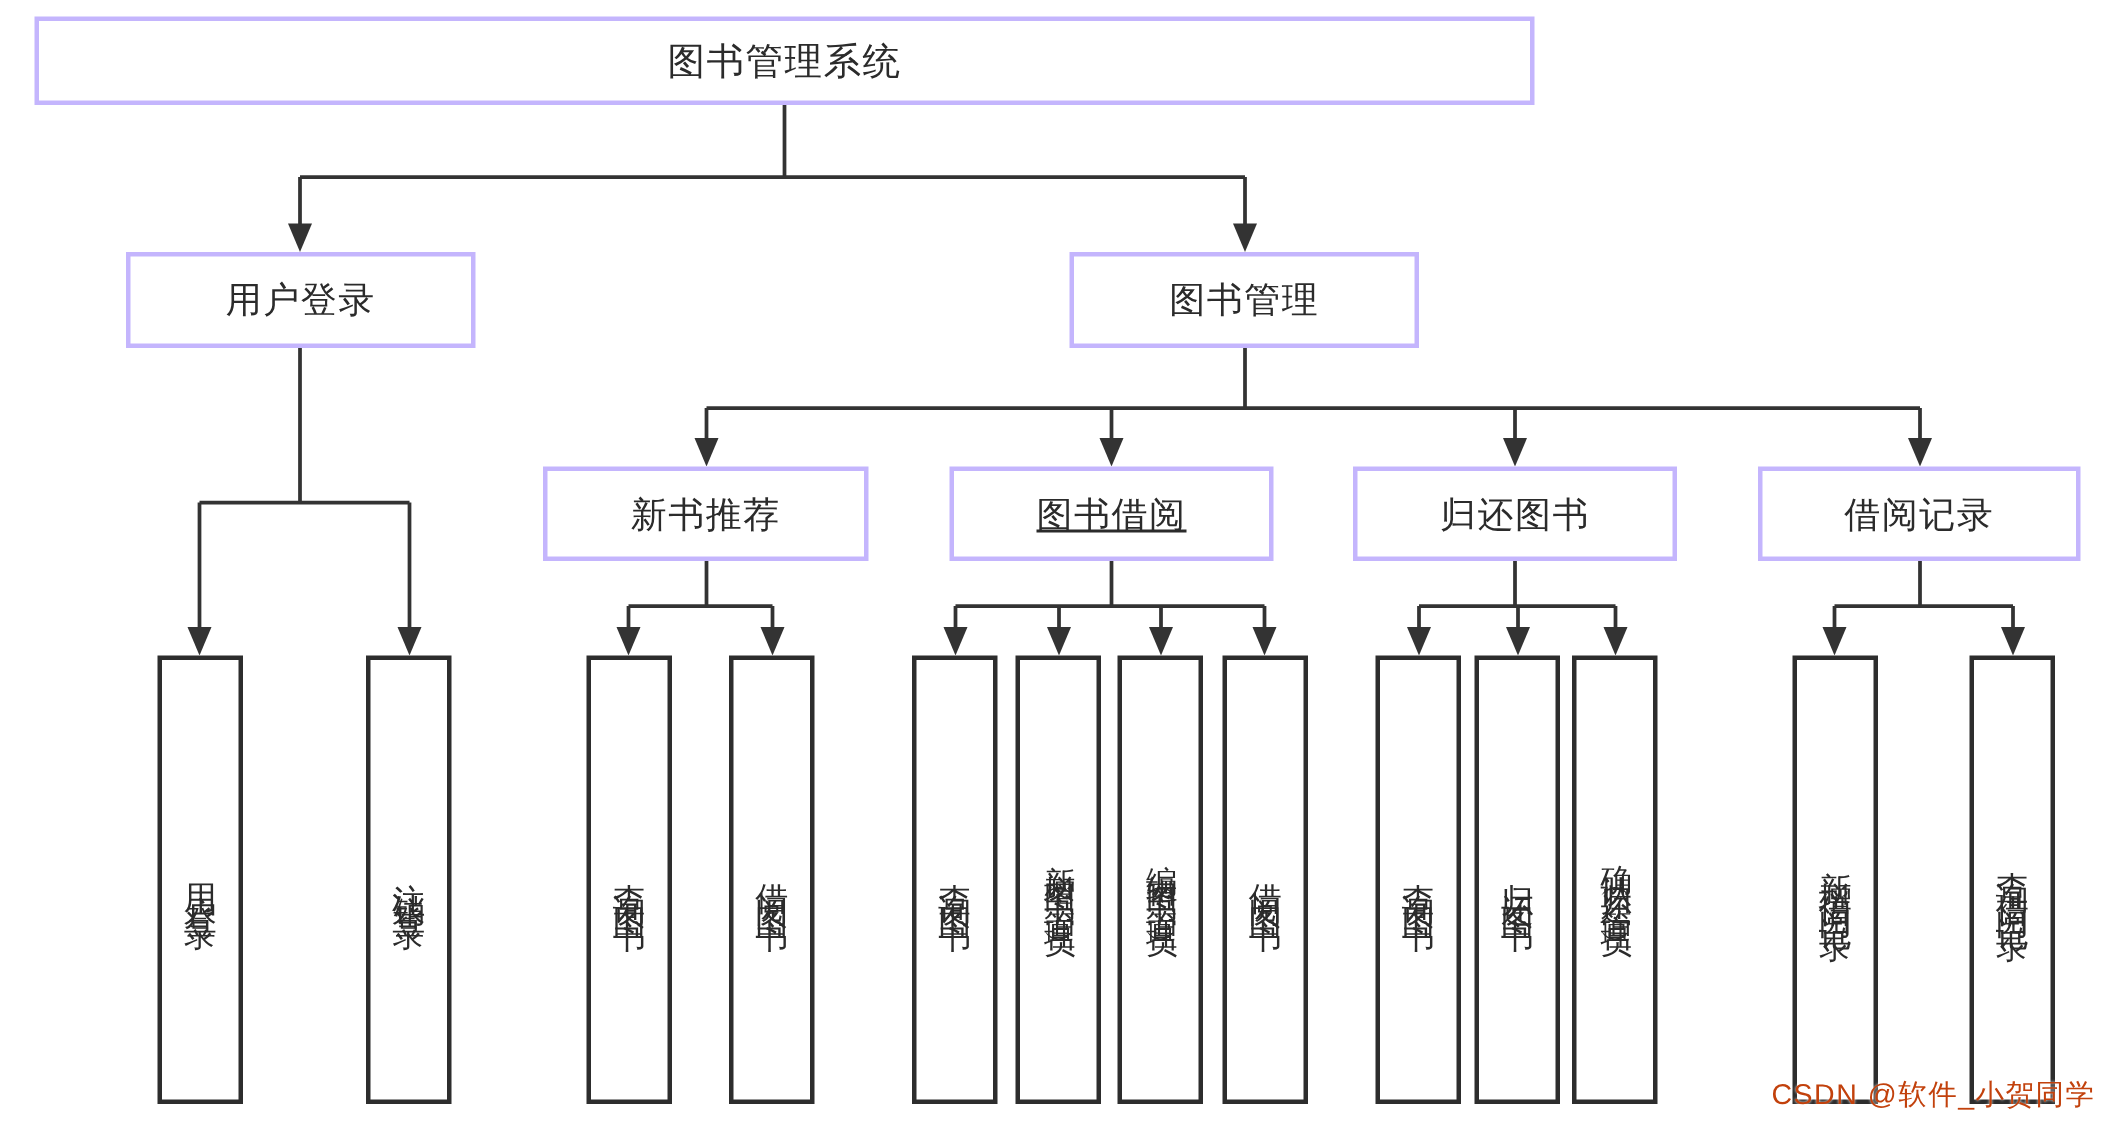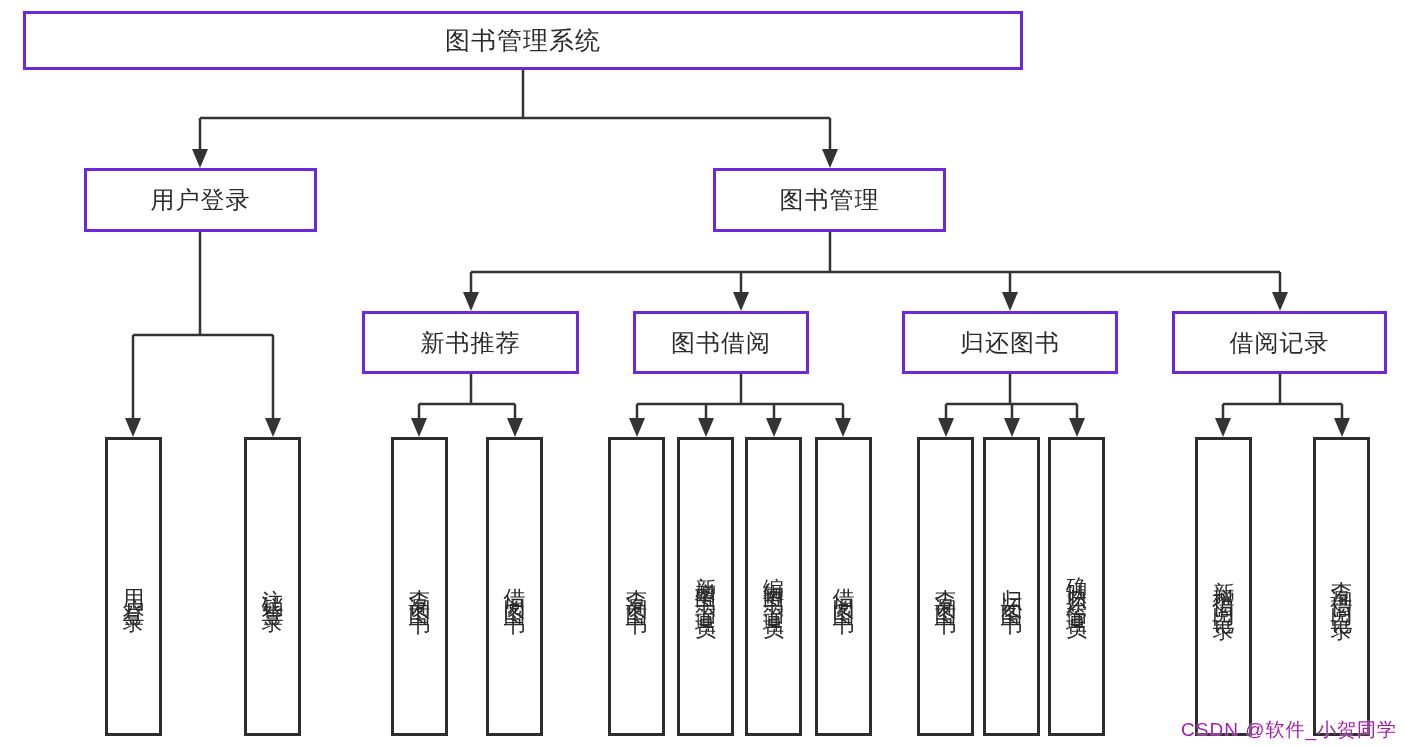--- a/index.html
+++ b/index.html
@@ -2,41 +2,41 @@
 <html><head>
 <meta charset="utf-8">
 <style>
   html,body{margin:0;padding:0;background:#ffffff;}
   #canvas{
     position:relative;width:1405px;height:747px;background:#ffffff;overflow:hidden;
     font-family:"Liberation Sans","DejaVu Sans",sans-serif;
   }
   #wires{position:absolute;left:0;top:0;width:1405px;height:747px;}
   .hbox{
-    position:absolute;box-sizing:border-box;border:3px solid #6d28d9;background:#ffffff;
+    position:absolute;box-sizing:border-box;border:3px solid #c4b5fd;background:#ffffff;
     display:flex;align-items:center;justify-content:center;
     color:#2b2b2b;font-size:24px;letter-spacing:1px;
   }
   .vbox{
     position:absolute;box-sizing:border-box;border:3px solid #2d2d2d;background:#ffffff;
     display:flex;align-items:center;justify-content:center;
     color:#2b2b2b;font-size:22px;
     writing-mode:vertical-rl;text-orientation:mixed;letter-spacing:8px;
     width:57px;top:437px;height:299px;
   }
   .vbox.long{letter-spacing:6px;font-size:21px;}
   .root{left:23px;top:11px;width:1000px;height:59px;font-size:25px;}
   .lvl2a{left:84px;top:168px;width:233px;height:64px;}
   .lvl2b{left:713px;top:168px;width:233px;height:64px;}
   .lvl3a{left:362px;top:311px;width:217px;height:63px;}
-  .lvl3b{left:633px;top:311px;width:176px;height:63px;}
+  .lvl3b{left:633px;top:311px;width:216px;height:63px;text-decoration:underline;}
   .lvl3c{left:902px;top:311px;width:216px;height:63px;}
   .lvl3d{left:1172px;top:311px;width:215px;height:63px;}
   .watermark{
-    position:absolute;right:8px;bottom:4px;color:#a21caf;font-size:19px;
+    position:absolute;right:8px;bottom:4px;color:#c2410c;font-size:19px;
     letter-spacing:1px;z-index:5;text-shadow:0 0 2px #ffffff;
   }
 </style>
 </head>
 <body>
 
 <div id="canvas">
 
   <svg id="wires" viewBox="0 0 1405 747" xmlns="http://www.w3.org/2000/svg">
     <g stroke="#333333" stroke-width="2.5" fill="none">

